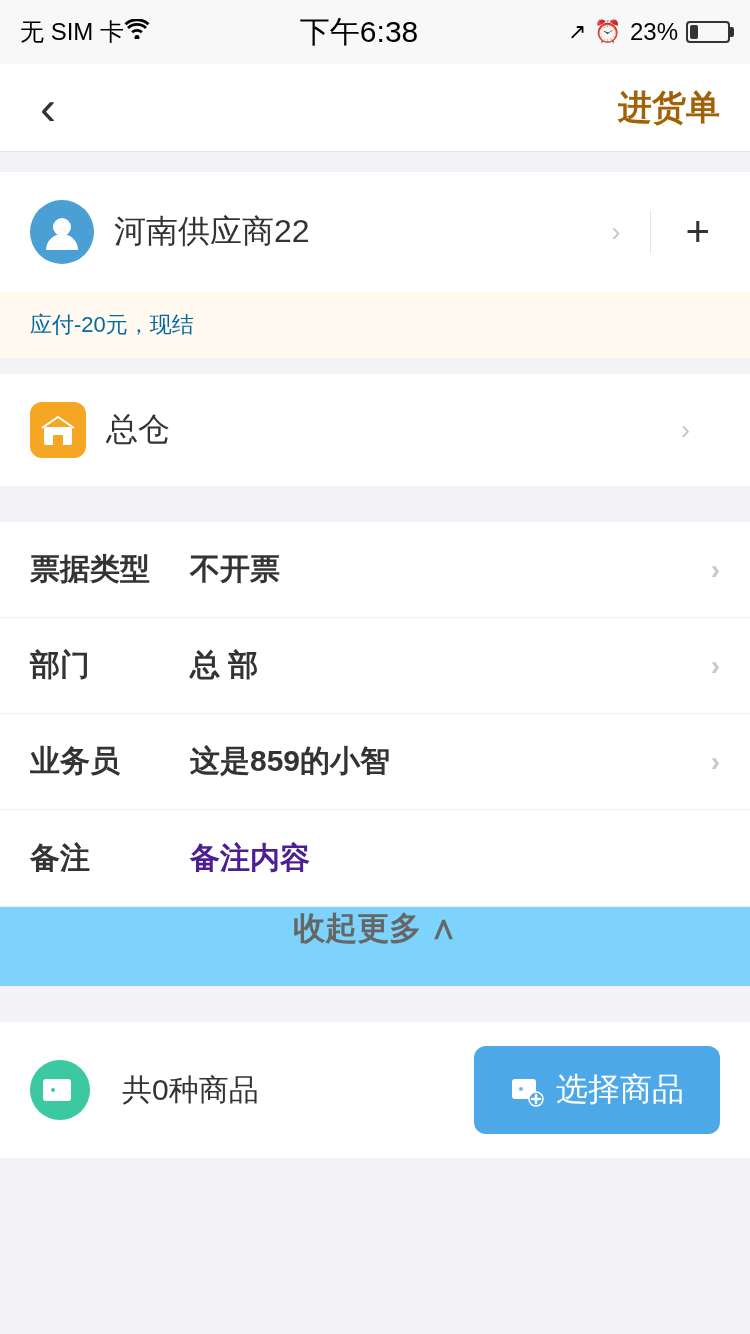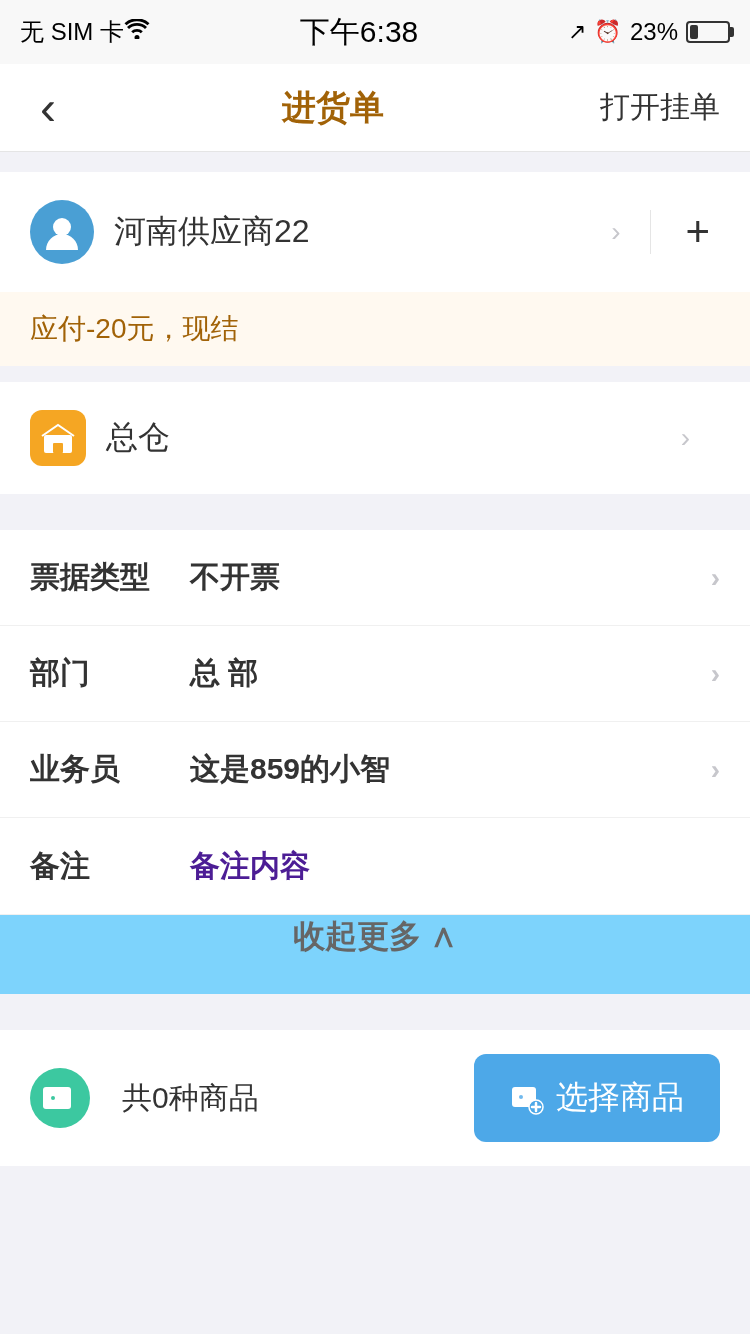--- a/index.html
+++ b/index.html
@@ -134,22 +134,22 @@
       width: 1px;
       height: 44px;
       background: #e5e5e5;
       margin-right: 24px;
     }
 
     
     .notice-banner {
       background: #fff9f0;
       padding: 18px 30px;
-      font-size: 28px;
-      color: #a16207;
+      font-size: 22px;
+      color: #0369a1;
     }
 
     
     .warehouse-row {
       display: flex;
       align-items: center;
       padding: 28px 30px;
       background: #fff;
       border-top: 1px solid #f0f0f0;
     }
@@ -284,21 +284,20 @@
     <span>23%</span>
     <span class="battery-icon">
       <span class="battery-fill"></span>
     </span>
   </div>
 </div>
 
 <div class="nav-bar">
   <span class="nav-back" style="font-size:48px; font-weight:300;">‹</span>
   <span class="nav-title">进货单</span>
-  <span class="nav-action">打开挂单</span>
 </div>
 
 <div class="divider-gray"></div>
 
 <div class="card-section">
   <div class="supplier-row">
     <div class="supplier-avatar">
       <svg viewBox="0 0 40 40" fill="none">
         <circle cx="20" cy="15" r="9" fill="white"></circle>
         <path d="M4 38c0-8.8 7.2-16 16-16s16 7.2 16 16" fill="white"></path>

